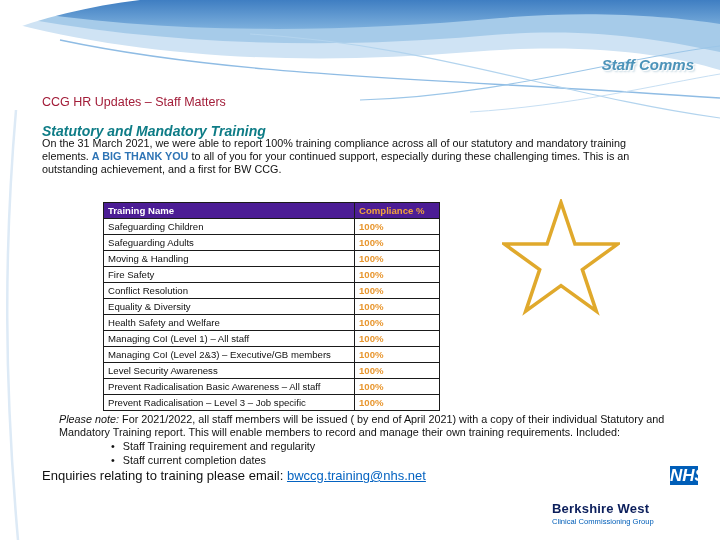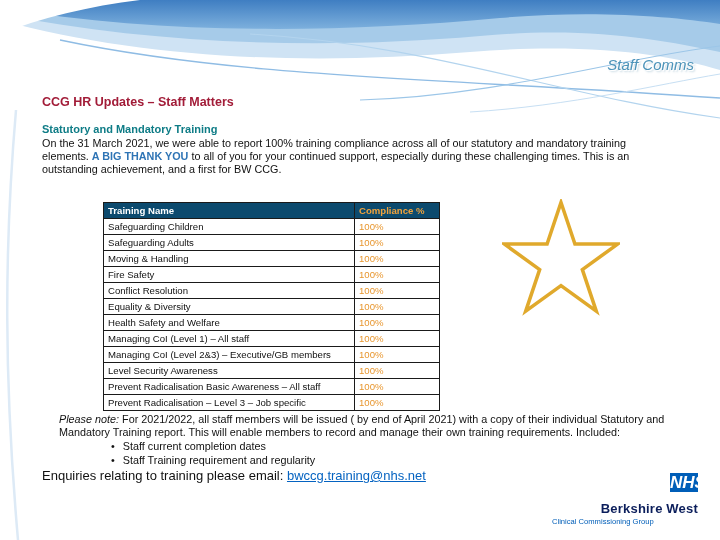--- a/index.html
+++ b/index.html
@@ -1,45 +1,45 @@
 <!DOCTYPE html>
 <html><head>
 <meta charset="utf-8">
 <style>
   html,body{margin:0;padding:0;background:#eef5fb;}
   .page{position:relative;width:720px;height:540px;background:#ffffff;overflow:hidden;
         font-family:"Liberation Sans",sans-serif;color:#111;}
   .wave-svg{position:absolute;top:0;left:0;display:block;}
   .left-curve{position:absolute;top:0;left:0;display:block;pointer-events:none;}
-  .watermark{position:absolute;top:56px;right:26px;font-size:15px;font-weight:normal;font-style:italic;
+  .watermark{position:absolute;top:56px;right:26px;font-size:15px;font-weight:bold;font-style:italic;
              color:#4c93b9;text-shadow:1px 1px 0 rgba(255,255,255,.95),2px 2px 2px rgba(90,140,170,.35);}
-  .title{position:absolute;left:42px;top:95px;font-size:12.5px;font-weight:bold;color:#a21c38;}
-  .section{position:absolute;left:42px;top:123px;font-size:11px;font-weight:bold;color:#0e7c86;}
+  .title{position:absolute;left:42px;top:95px;font-size:12.5px;font-weight:normal;color:#a21c38;}
+  .section{position:absolute;left:42px;top:123px;font-size:14px;font-weight:bold;font-style:italic;color:#0e7c86;}
   .intro{position:absolute;left:42px;top:137px;width:632px;font-size:10.8px;line-height:1.22;}
   .intro .hl{color:#2e74b5;font-weight:bold;}
   .table-wrap{position:absolute;left:103px;top:202px;}
   table{border-collapse:collapse;background:#fff;}
   th,td{border:1px solid #1a1a1a;font-size:9.6px;padding:1px 4px;height:13px;vertical-align:middle;}
-  th{background:#0c4a6e;text-align:left;margin-left:12px;}
+  th{background:#4c1d95;text-align:left;margin-left:12px;}
   th.name{color:#ffffff;width:242px;font-weight:bold;}
   th.comp{color:#f2a33c;width:76px;font-weight:bold;}
   td.name{color:#111;}
-  td.comp{color:#e8962e;font-weight:normal;}
+  td.comp{color:#e8962e;font-weight:bold;}
   .star{position:absolute;left:502px;top:199px;}
   .note{position:absolute;left:38px;top:413px;width:652px;font-size:10.8px;line-height:1.22;margin-left:21px;}
   .note .label{font-style:italic;}
   .bullets{margin:1px 0 0 0;padding:0 0 0 52px;list-style:none;}
   .bullets li{line-height:1.25;}
   .bullets li::before{content:"\2022";margin-right:8px;}
   .enquiries{position:absolute;left:42px;top:468px;font-size:13px;}
   .enquiries a{color:#0563c1;text-decoration:underline;cursor:pointer;}
   .nhs{position:absolute;right:18px;bottom:12px;width:146px;background:#fff;padding:4px 4px 2px 4px;}
   .nhs-box{margin-left:auto;width:28px;height:19px;background:#005eb8;color:#fff;font-weight:bold;
            font-style:italic;font-size:17px;text-align:center;line-height:19px;}
-  .nhs-name{font-weight:bold;color:#0b1e5b;font-size:13px;margin-top:9px;letter-spacing:.2px;text-align:right;}
+  .nhs-name{font-weight:bold;color:#0b1e5b;font-size:13px;margin-top:16px;letter-spacing:.2px;}
   .nhs-sub{color:#005eb8;font-size:7.6px;margin-top:1px;}
 </style>
 </head>
 <body>
 
 <div class="page">
 
   <svg class="wave-svg" width="720" height="132" viewBox="0 0 720 132">
     <defs>
       <linearGradient id="g1" x1="0" y1="0" x2="0" y2="1">
@@ -130,22 +130,22 @@
     </table>
   </div>
 
   <svg class="star" width="118" height="118" viewBox="0 0 100 100">
     <path d="M50 3 L61.8 38.2 L98 38.2 L68.1 59.8 L79.9 95 L50 73.4 L20.1 95 L31.9 59.8 L2 38.2 L38.2 38.2 Z" fill="#ffffff" stroke="#e0a92c" stroke-width="3" stroke-linejoin="miter"></path>
   </svg>
 
   <div class="note">
     <span class="label">Please note:</span><span> For 2021/2022, all staff members will be issued (  by end of April 2021) with a copy of their individual Statutory and Mandatory Training report.  This will enable members to record and manage their own training requirements.  Included:</span>
     <ul class="bullets">
+      <li>Staff Training requirement and regularity</li>
       <li>Staff current completion dates</li>
-      <li>Staff Training requirement and regularity</li>
     </ul>
   </div>
 
   <div class="enquiries"><span>Enquiries relating to training please email: </span><a>bwccg.training@nhs.net</a></div>
 
   <div class="nhs">
     <div class="nhs-box">NHS</div>
     <div class="nhs-name">Berkshire West</div>
     <div class="nhs-sub">Clinical Commissioning Group</div>
   </div>

